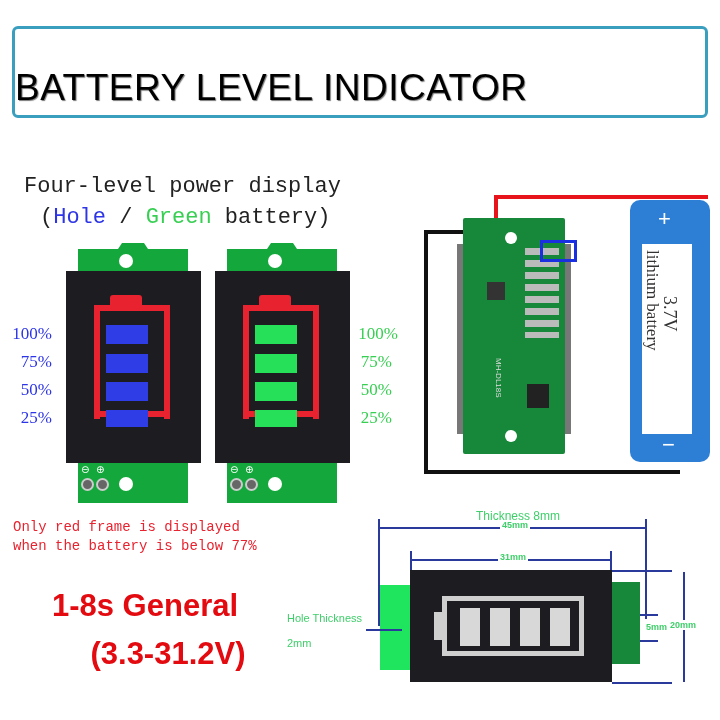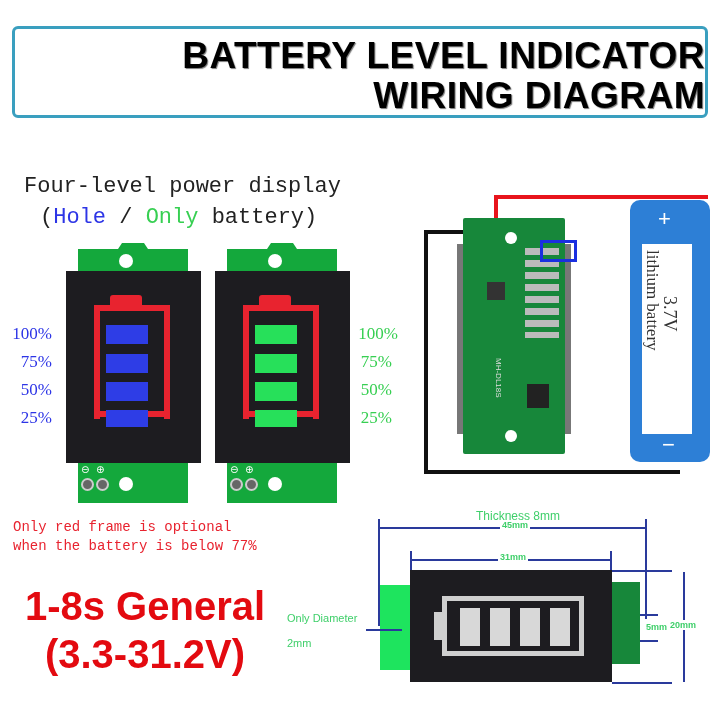--- a/index.html
+++ b/index.html
@@ -1,21 +1,21 @@
 <!DOCTYPE html>
 <html><head>
 <meta charset="utf-8">
 <style>
   html, body { margin:0; padding:0; background:#ffffff; }
   body { width:720px; height:720px; position:relative; overflow:hidden; font-family:"Liberation Sans", sans-serif; }
   .abs { position:absolute; }
 
   
   .title-box { left:12px; top:26px; width:696px; height:92px; border:3px solid #3a9fbf; border-radius:6px; box-sizing:border-box; background:#fff; }
-  .title-line { position:absolute; left:0; width:100%; text-align:right; font-weight:bold; color:#000; font-size:37px; letter-spacing:0.5px; text-shadow:1px 1px 1px #777; }
+  .title-line { position:absolute; left:0; width:100%; text-align:left; font-weight:normal; color:#000; font-size:37px; letter-spacing:0.5px; text-shadow:1px 1px 1px #777;margin-top:32px; }
   .title-line.l1 { top:6px; }
   .title-line.l2 { top:46px; }
 
   
   .caption { font-family:"Liberation Mono", monospace; font-size:22px; color:#222; white-space:nowrap; }
   .blue-txt { color:#2d35e6; }
   .green-txt { color:#37cf52; }
 
   
   .module { width:135px; height:260px; }
@@ -28,44 +28,43 @@
   .frame-cap { position:absolute; left:46px; top:26px; width:32px; height:12px; background:#e8232f; border-radius:3px 3px 0 0; }
   .frame-bl { position:absolute; left:30px; top:164px; width:30px; height:6px; background:#e8232f; }
   .frame-br { position:absolute; left:70px; top:164px; width:30px; height:6px; background:#e8232f; }
   .frame-bl::before, .frame-br::before { content:""; }
   .bar { position:absolute; left:44px; width:42px; height:19px; }
   .pm-sym { position:absolute; font-size:10px; color:#fff; font-family:"DejaVu Sans", sans-serif; }
 
   .pct { font-family:"Liberation Serif", serif; font-size:17px; text-align:right; width:48px; line-height:28px; }
 
   .note { font-family:"Liberation Mono", monospace; font-size:14px; color:#e8232f; line-height:19px; white-space:nowrap; }
-  .general { font-weight:bold; color:#e30a10; font-size:40px; text-align:center; width:290px; line-height:48px; }
+  .general { font-weight:bold; color:#e30a10; font-size:31px; text-align:center; width:290px; line-height:48px; }
 
   
   .wire { position:absolute; }
   .board { position:absolute; left:463px; top:218px; width:102px; height:236px; background:#17873a; border-radius:2px; }
   .battery { position:absolute; left:630px; top:200px; width:80px; height:262px; background:#2d7fd6; border-radius:10px; }
   .battery-label { position:absolute; left:12px; top:44px; width:50px; height:190px; background:#fff; }
   .batt-text { position:absolute; transform:rotate(90deg); transform-origin:left top; white-space:nowrap; font-family:"Liberation Serif", serif; color:#333; }
 
   
   .dim { font-family:"Liberation Sans", sans-serif; color:#3fcf6a; font-size:11px; }
   .dline { position:absolute; background:#2a3a9c; }
 </style>
 </head>
 <body>
 
 <div class="abs title-box">
   <div class="title-line l1">BATTERY LEVEL INDICATOR</div>
-  <div class="title-line l2">WIRING DIAGRAM</div>
 </div>
 
 <div class="abs caption" style="left:24px; top:174px;">Four-level power display</div>
 <div class="abs caption" style="left:40px; top:205px;">
-  <span>(</span><span class="blue-txt">Hole</span><span> / </span><span class="green-txt">Only</span><span> battery)</span>
+  <span>(</span><span class="blue-txt">Hole</span><span> / </span><span class="green-txt">Green</span><span> battery)</span>
 </div>
 
 <div class="abs module" style="left:66px; top:243px;">
   <div class="pcb-top"></div>
   <div class="hole" style="left:53px; top:11px;"></div>
   <div class="pcb-bot"></div>
   <div class="hole" style="left:53px; top:234px;"></div>
   <div class="panel"></div>
   <div class="frame-cap" style="top:52px; left:44px;"></div>
   <div class="frame" style="top:62px; left:28px; height:108px;"></div>
@@ -135,25 +134,25 @@
 
 <div class="battery">
   <div class="abs" style="left:28px; top:6px; font-size:22px; color:#fff;">+</div>
   <div class="battery-label">
     <div class="batt-text" style="left:38px; top:52px; font-size:18px;">3.7V</div>
     <div class="batt-text" style="left:20px; top:6px; font-size:17px;">lithium battery</div>
   </div>
   <div class="abs" style="left:32px; top:232px; font-size:22px; color:#fff;">−</div>
 </div>
 
-<div class="abs note" style="left:13px; top:518px;">Only red frame is optional</div>
+<div class="abs note" style="left:13px; top:518px;">Only red frame is displayed</div>
 <div class="abs note" style="left:13px; top:537px;">when the battery is below 77%</div>
 
 <div class="abs general" style="left:0px; top:582px;">1-8s General</div>
-<div class="abs general" style="left:0px; top:630px;">(3.3-31.2V)</div>
+<div class="abs general" style="left:0px; top:630px;padding-left:23px;">(3.3-31.2V)</div>
 
 <div class="abs dim" style="left:476px; top:509px; font-size:12px;">Thickness 8mm</div>
 <div class="dline" style="left:378px; top:519px; width:2px; height:107px;"></div>
 <div class="dline" style="left:645px; top:519px; width:2px; height:100px;"></div>
 <div class="dline" style="left:380px; top:527px; width:265px; height:2px;"></div>
 <div class="abs dim" style="left:500px; top:520px; background:#fff; padding:0 2px; font-weight:bold; font-size:9px;">45mm</div>
 
 <div class="dline" style="left:410px; top:551px; width:2px; height:22px;"></div>
 <div class="dline" style="left:610px; top:551px; width:2px; height:20px;"></div>
 <div class="dline" style="left:412px; top:559px; width:198px; height:2px;"></div>
@@ -172,15 +171,15 @@
 
 <div class="dline" style="left:612px; top:570px; width:60px; height:2px;"></div>
 <div class="dline" style="left:612px; top:682px; width:60px; height:2px;"></div>
 <div class="dline" style="left:683px; top:572px; width:2px; height:110px;"></div>
 <div class="abs dim" style="left:670px; top:620px; background:#fff; font-size:9px; font-weight:bold;">20mm</div>
 
 <div class="dline" style="left:640px; top:614px; width:18px; height:2px;"></div>
 <div class="dline" style="left:640px; top:640px; width:18px; height:2px;"></div>
 <div class="abs dim" style="left:646px; top:622px; font-size:9px; font-weight:bold;">5mm</div>
 
-<div class="abs dim" style="left:287px; top:612px; font-size:11px;">Only Diameter</div>
+<div class="abs dim" style="left:287px; top:612px; font-size:11px;">Hole Thickness</div>
 <div class="abs dim" style="left:287px; top:637px; font-size:11px;">2mm</div>
 <div class="dline" style="left:366px; top:629px; width:36px; height:2px;"></div>
 
 </body></html>

